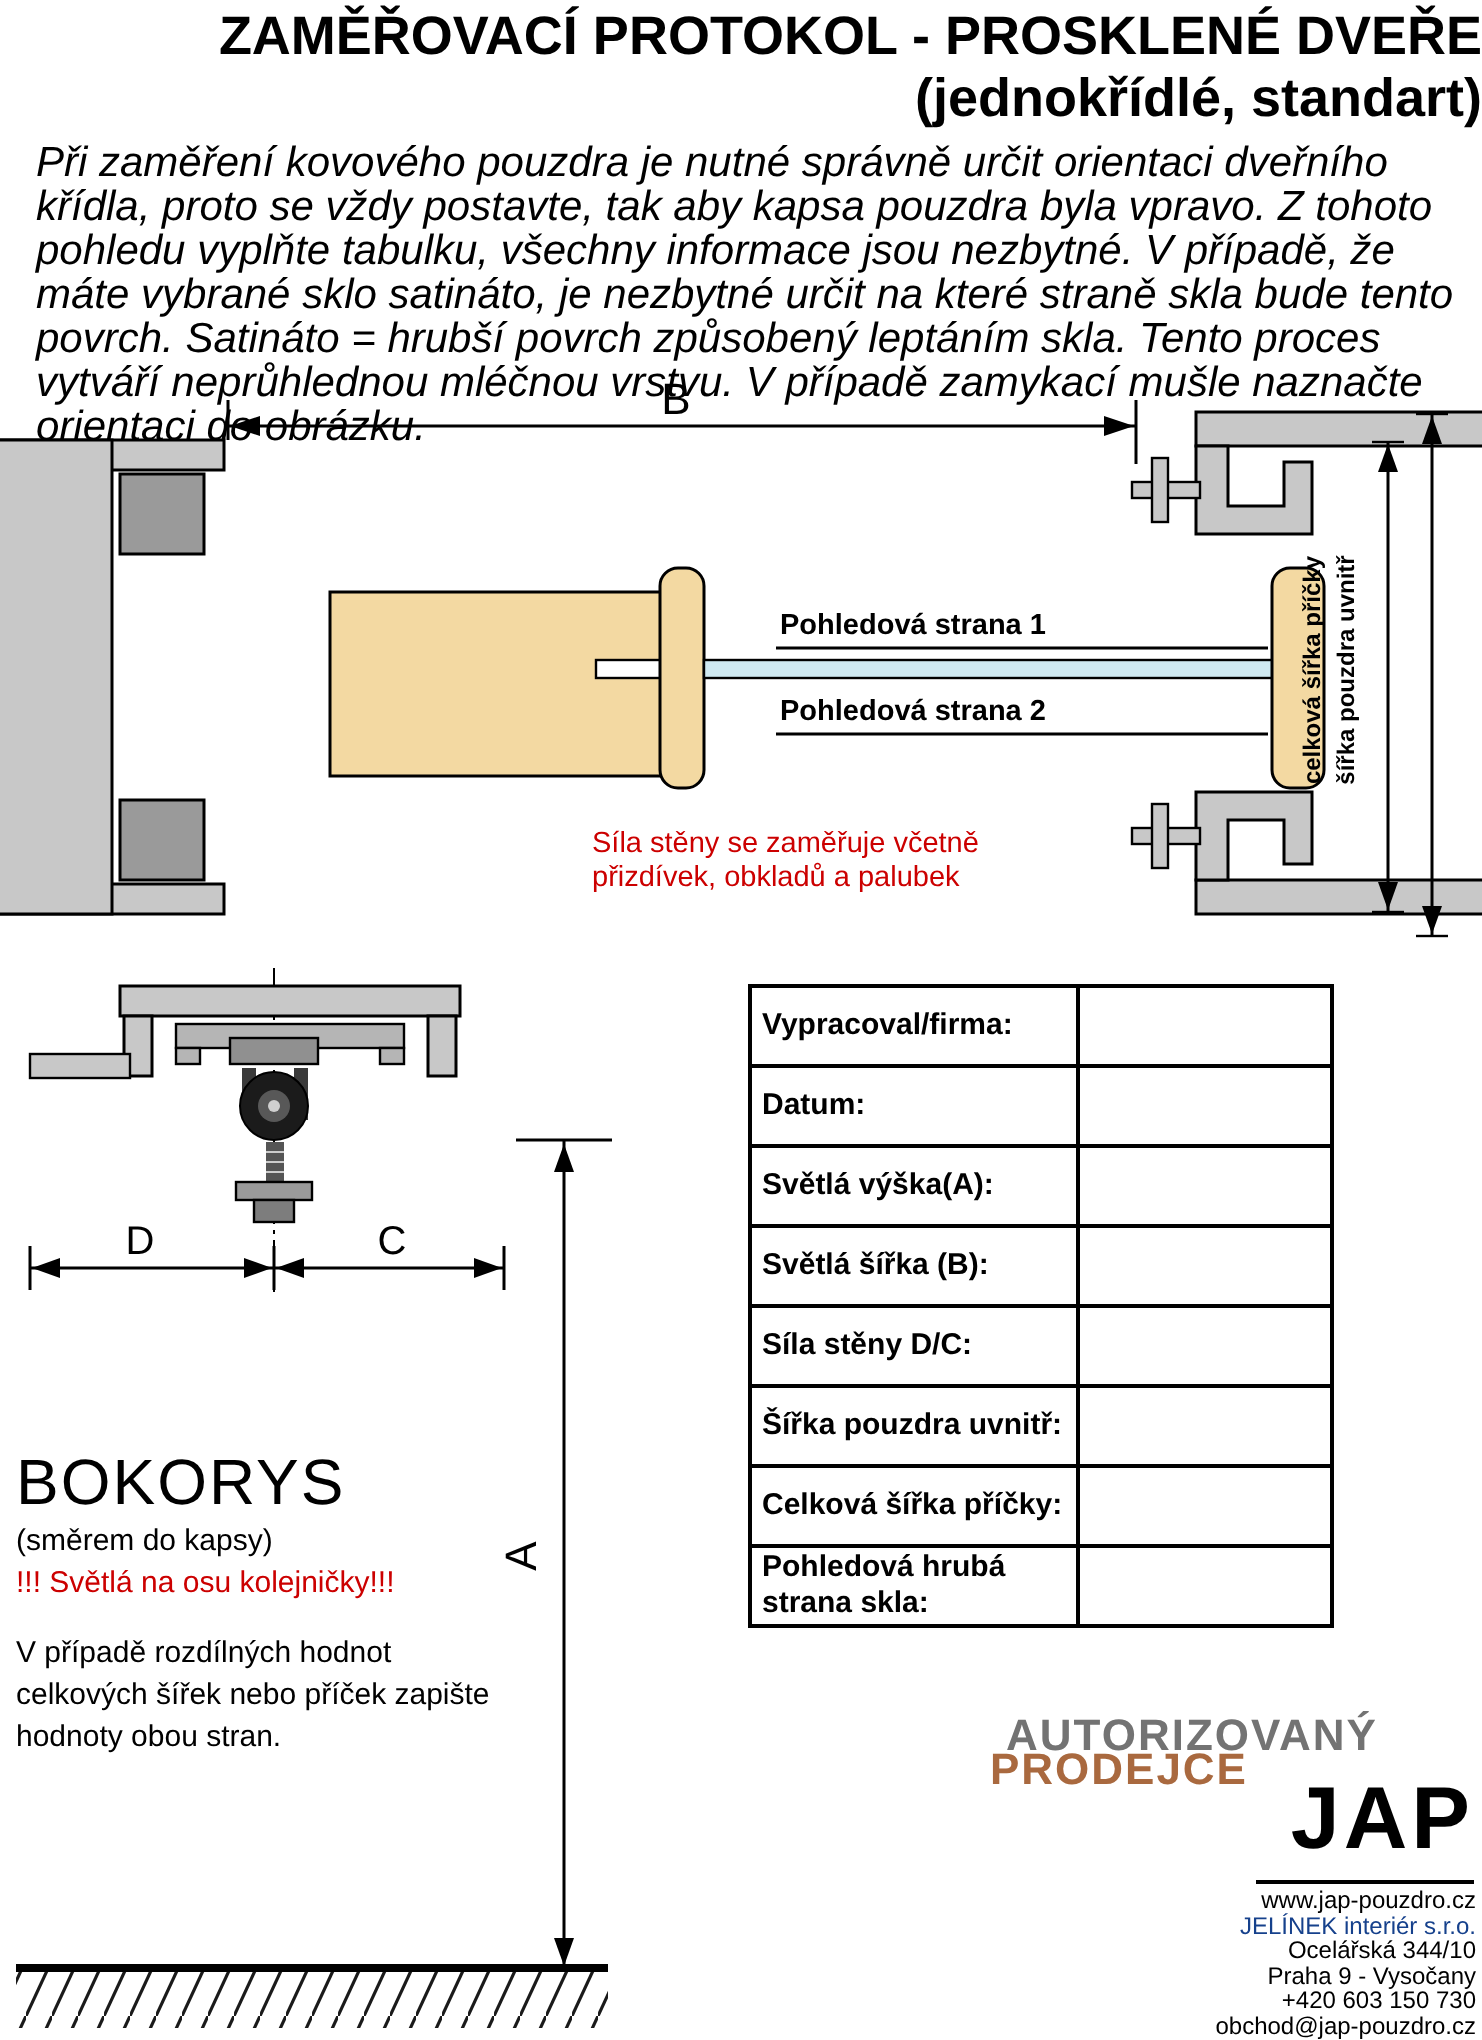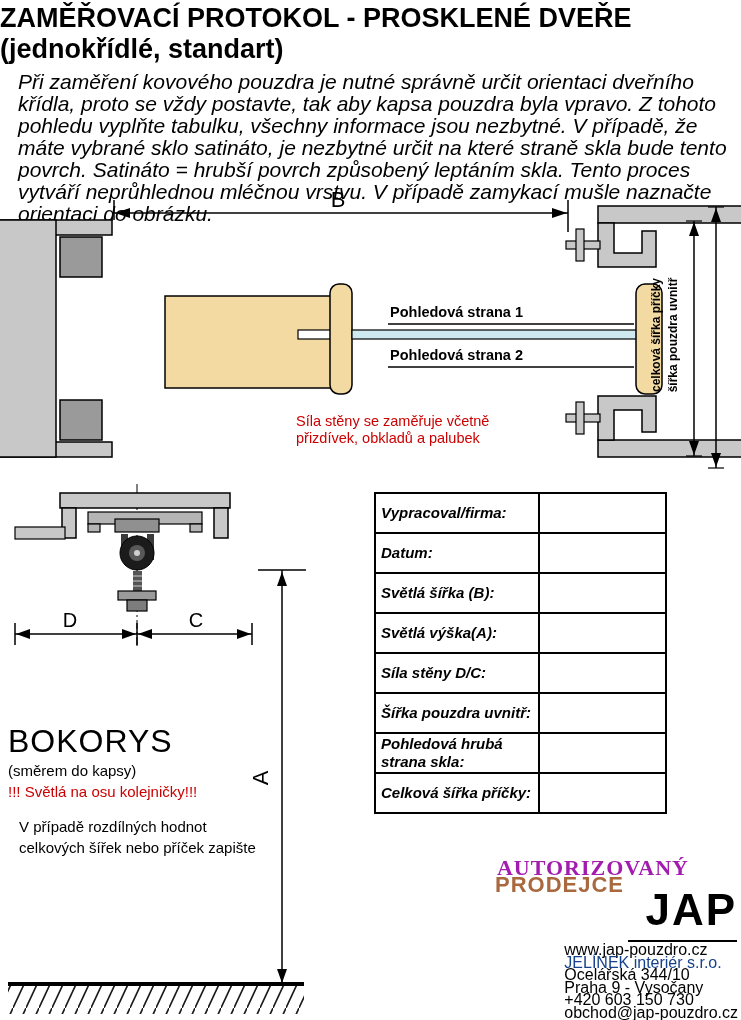--- a/index.html
+++ b/index.html
@@ -3,47 +3,47 @@
 <meta charset="utf-8">
 <style>
   * { box-sizing: border-box; margin: 0; padding: 0; }
   html,body { background:#fff; }
   .page {
     position: relative; width: 741px; height: 1020px;
     background: #fff; color: #000;
     font-family: "Liberation Sans", sans-serif;
     overflow: hidden;
   }
-  .title { position: absolute; top: 3px; left: 0; right: 0; text-align: left;
+  .title { position: absolute; top: 3px; left: 0; right: 0; text-align: right;
            font-size: 27px; font-weight: bold; line-height: 31px; }
   .intro { position: absolute; top: 71px; left: 18px; width: 714px;
            font-size: 21px; line-height: 22px; font-style: italic; }
   svg { position: absolute; left: 0; }
   #topViewSvg { top: 190px; }
   #sideViewSvg { top: 480px; }
   .form-table { position: absolute; left: 374px; top: 492px; width: 293px;
-                border-collapse: collapse; table-layout: fixed; font-style: italic; }
+                border-collapse: collapse; table-layout: fixed; }
   .form-table tr { height: 40px; }
   .form-table th, .form-table td { border: 2px solid #000; }
   .form-table th { width: 164px; font-size: 15px; font-weight: bold;
                    text-align: left; padding: 1px 5px; vertical-align: middle; line-height: 18px; }
   .bokorys { position: absolute; left: 8px; top: 722px; width: 252px; }
   .bokorys-title { font-size: 32px; font-weight: normal; letter-spacing: 1px; line-height: 38px; }
   .bokorys-sub { font-size: 15px; line-height: 21px; }
   .bokorys-warning { font-size: 15px; line-height: 21px; color: #cc0000; }
-  .bokorys-note { font-size: 15px; line-height: 21px; margin-top: 14px; margin-left: 11px; }
+  .bokorys-note { font-size: 15px; line-height: 21px; margin-top: 14px; }
   .authorized-1 { position: absolute; top: 855px; right: 52px; font-size: 22px;
-                  font-weight: bold; letter-spacing: 1px; color: #a21caf; font-family: Liberation Serif, serif; }
+                  font-weight: bold; letter-spacing: 1px; color: #737373; }
   .authorized-2 { position: absolute; top: 872px; right: 117px; font-size: 22px;
                   font-weight: bold; letter-spacing: 1px; color: #a9693f; margin-left: 16px; }
   .jap-logo { position: absolute; top: 882px; right: 4px; font-size: 44px;
               font-weight: bold; letter-spacing: 2px; line-height: 56px; color: #000; }
   .jap-rule { position: absolute; top: 940px; left: 628px; width: 109px; height: 2px; background: #000; }
-  .contact { position: absolute; top: 944px; right: 3px; text-align: left;
-             font-size: 16px; line-height: 12.6px; }
+  .contact { position: absolute; top: 944px; right: 3px; text-align: right;
+             font-size: 12px; line-height: 12.6px; }
   .co-name { color: #16418c; }
 </style>
 </head>
 <body>
 
 <div class="page">
 
   <div class="title">
     <div>ZAMĚŘOVACÍ PROTOKOL - PROSKLENÉ DVEŘE</div>
     <div>(jednokřídlé, standart)</div>
@@ -184,53 +184,54 @@
     <tbody>
         <tr>
       <th>Vypracoval/firma:</th>
       <td></td>
         </tr>
     <tr>
       <th>Datum:</th>
       <td></td>
         </tr>
     <tr>
+      <th>Světlá výška(A):</th>
+      <td></td>
+        </tr>
+    <tr>
       <th>Světlá šířka (B):</th>
       <td></td>
         </tr>
     <tr>
-      <th>Světlá výška(A):</th>
-      <td></td>
-        </tr>
-    <tr>
       <th>Síla stěny D/C:</th>
       <td></td>
         </tr>
     <tr>
       <th>Šířka pouzdra uvnitř:</th>
       <td></td>
         </tr>
     <tr>
+      <th>Celková šířka příčky:</th>
+      <td></td>
+        </tr>
+    <tr>
       <th>Pohledová hrubá strana skla:</th>
-      <td></td>
-        </tr>
-    <tr>
-      <th>Celková šířka příčky:</th>
       <td></td>
         </tr>
   </tbody>
     </table>
 
   <div class="bokorys">
     <div class="bokorys-title">BOKORYS</div>
     <div class="bokorys-sub">(směrem do kapsy)</div>
     <div class="bokorys-warning">!!! Světlá na osu kolejničky!!!</div>
     <div class="bokorys-note">
       <div>V případě rozdílných hodnot</div>
       <div>celkových šířek nebo příček zapište</div>
+      <div>hodnoty obou stran.</div>
     </div>
   </div>
 
   <div class="authorized-1">AUTORIZOVANÝ</div>
   <div class="authorized-2">PRODEJCE</div>
   <div class="jap-logo">JAP</div>
   <div class="jap-rule"></div>
   <div class="contact">
     <div>www.jap-pouzdro.cz</div>
     <div class="co-name">JELÍNEK interiér s.r.o.</div>

